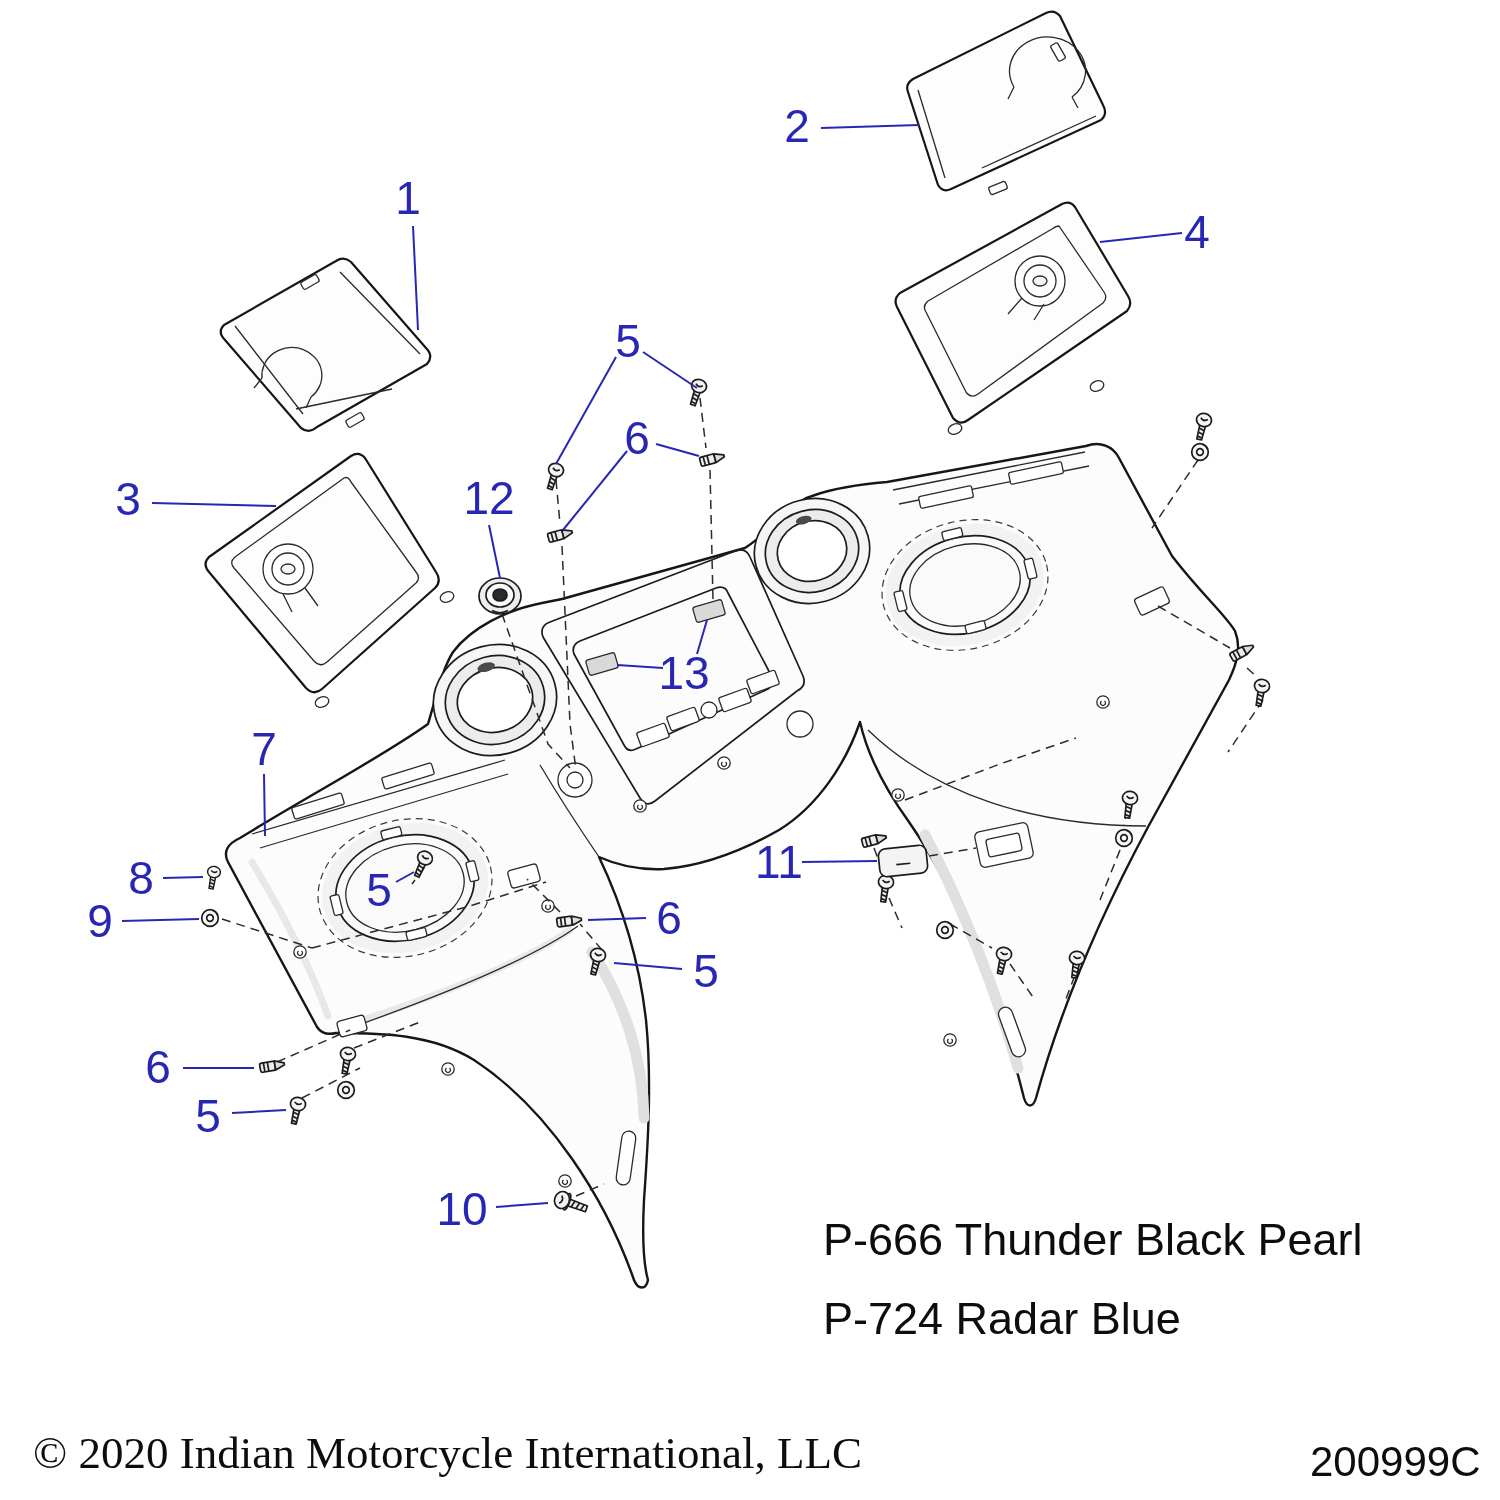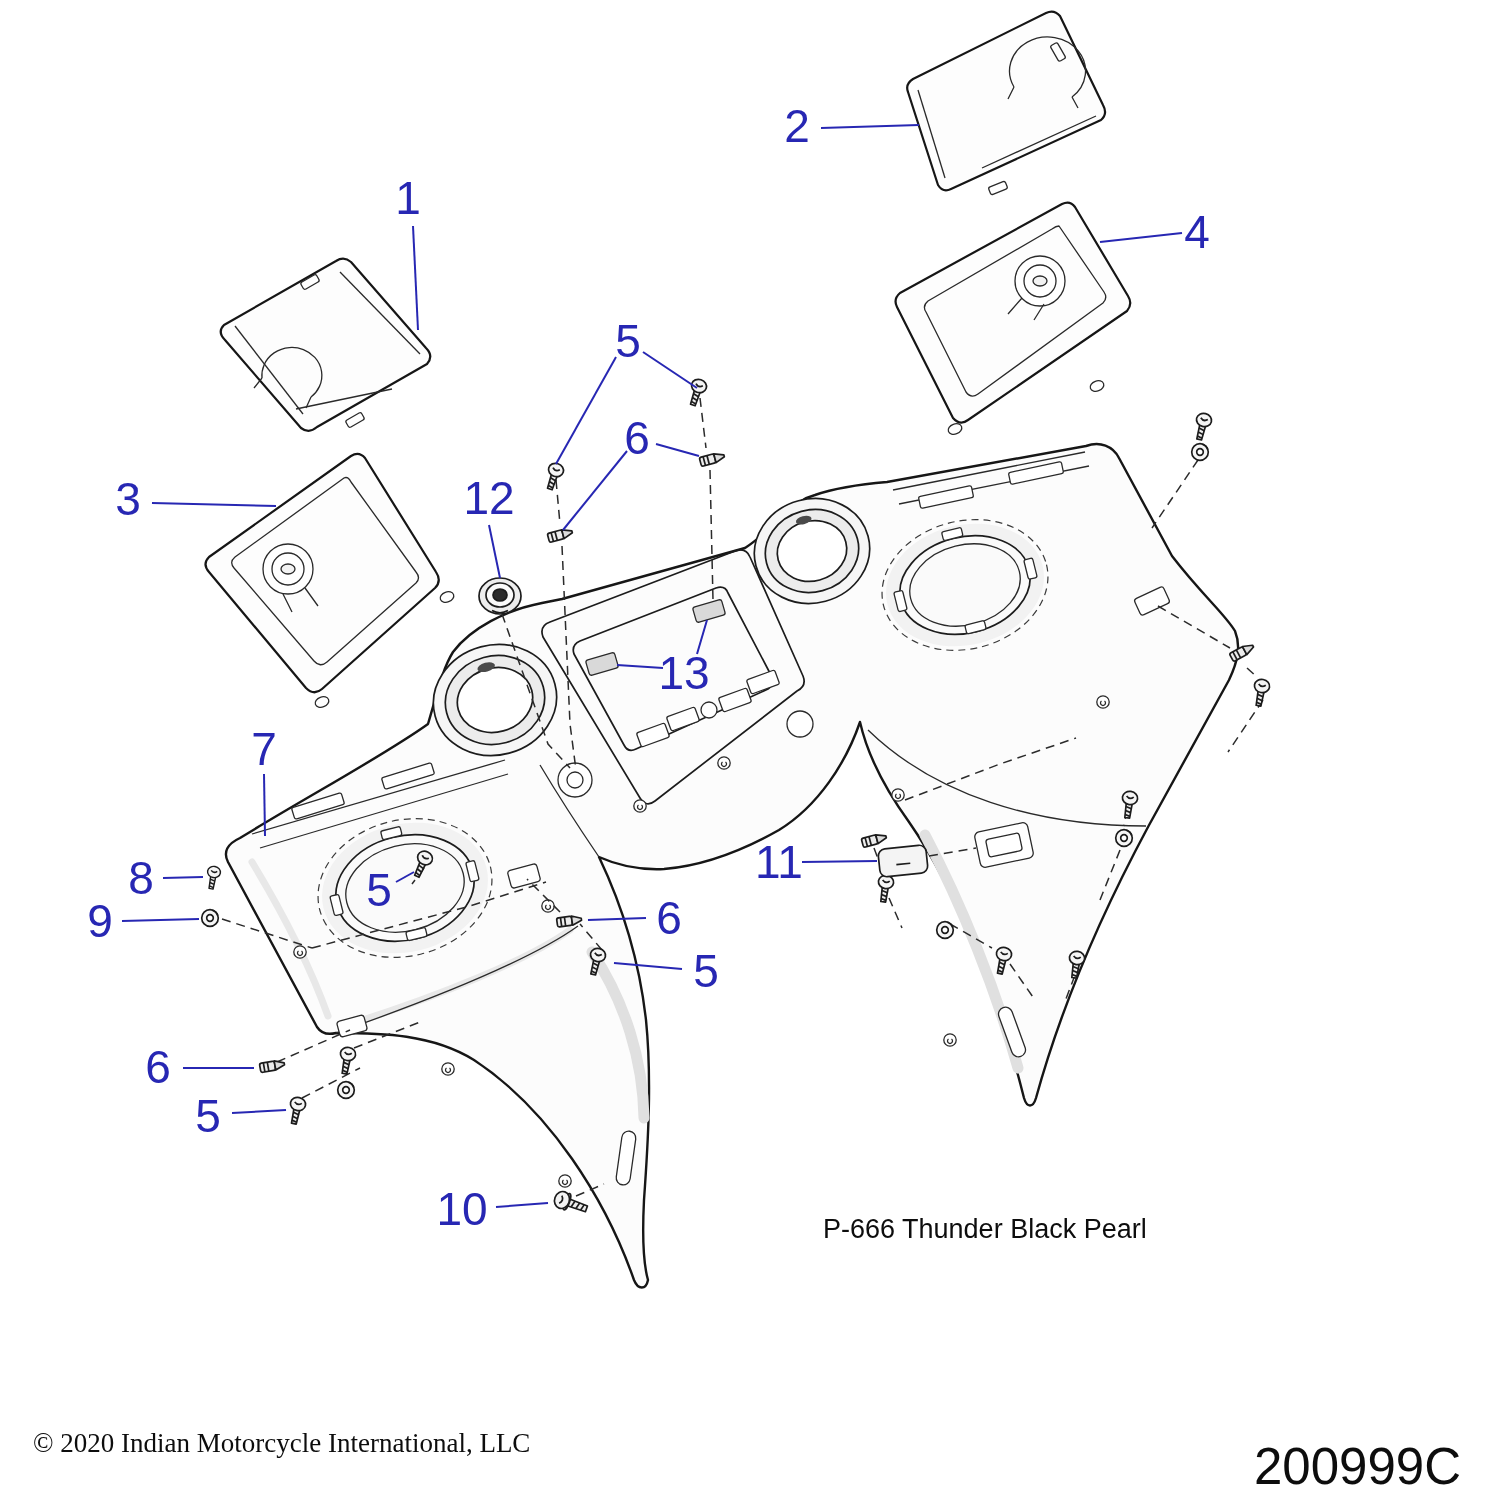--- a/index.html
+++ b/index.html
@@ -22,21 +22,21 @@
   .shade2  { stroke:#e8e8e8; stroke-width:7; fill:none; stroke-linecap:round; }
 
   .callout-num {
     font-family:"Liberation Sans", sans-serif;
     font-size:46px; fill:var(--callout,#2727b3);
     text-anchor:middle; dominant-baseline:central;
   }
   .leader { stroke:var(--callout,#2727b3); stroke-width:2; fill:none; }
 
   .note-text {
-    position:absolute; color:#0d0d0d; font-size:27px; line-height:1.1;
+    position:absolute; color:#0d0d0d; font-size:45px; line-height:1.1;
     white-space:nowrap; font-family:"Liberation Sans", sans-serif;
   }
 </style>
 </head>
 <body>
 
 <div class="page">
 
 <svg width="1500" height="1500" viewBox="0 0 1500 1500">
   <defs>
@@ -362,16 +362,17 @@
         <line x1="232" y1="1113" x2="286" y2="1110" class="leader"></line>
         <text x="208" y="1116" class="callout-num">5</text>
         <line x1="496" y1="1207" x2="548" y2="1203" class="leader"></line>
         <text x="462" y="1209" class="callout-num">10</text>
         <line x1="802" y1="862" x2="877" y2="861" class="leader"></line>
         <text x="779" y="862" class="callout-num">11</text>
       </g>
 </svg>
 
 <div class="note-text" style="left:823px; top:1215px;">P-666 Thunder Black Pearl</div>
+<div class="note-text" style="left:823px; top:1294px;">P-724 Radar Blue</div>
 <div class="note-text" style="left:33px;  top:1429px;font-family:Liberation Serif, serif;">© 2020 Indian Motorcycle International, LLC</div>
-<div class="note-text" style="left:1254px;top:1439px; font-size:51px;">200999C</div>
+<div class="note-text" style="left:1310px;top:1439px; font-size:42px;">200999C</div>
 
 </div>
 
 </body></html>

